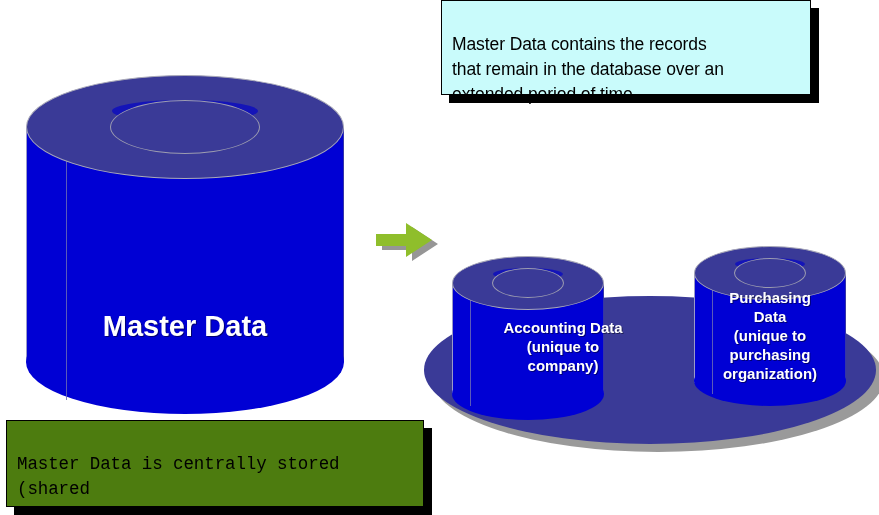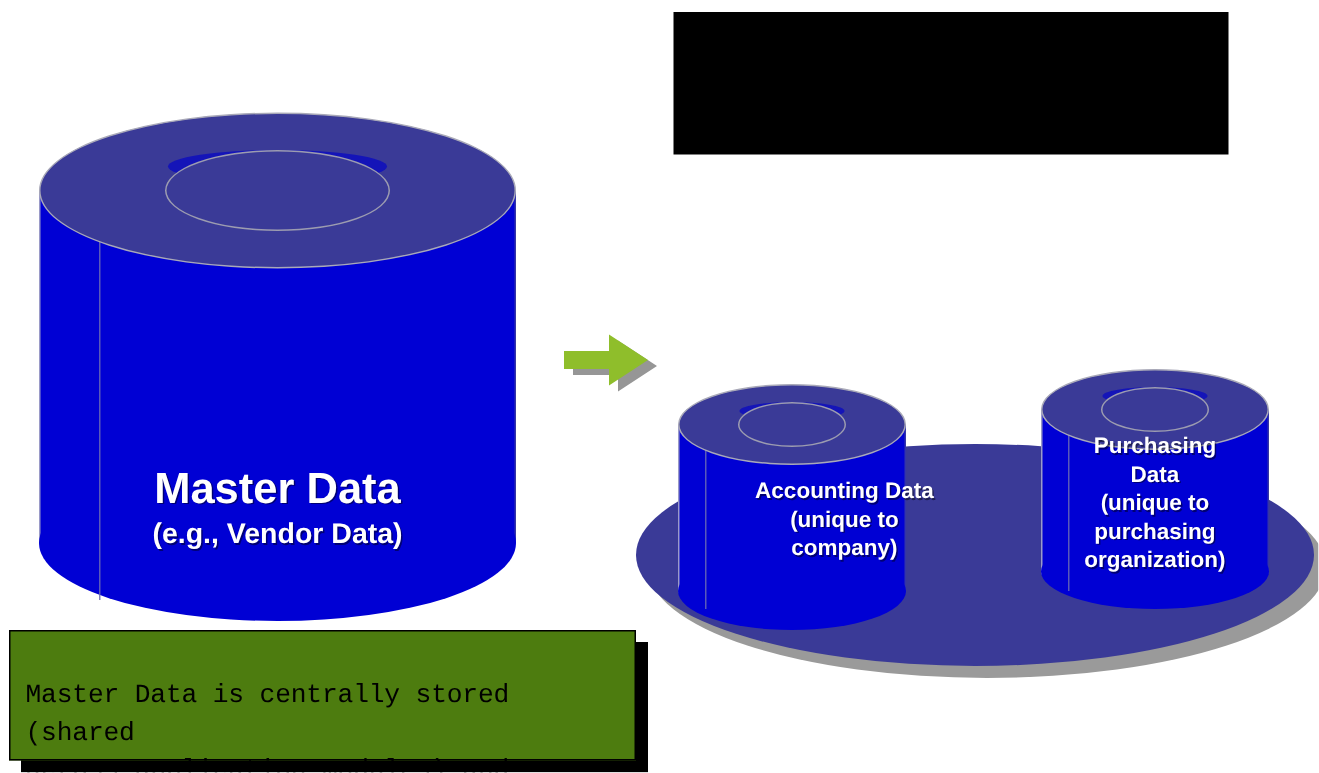--- a/index.html
+++ b/index.html
@@ -165,21 +165,20 @@
 
   <div class="cyl" id="cyl-master">
     <div class="body"></div>
     <div class="bottom-cap"></div>
     <div class="seam"></div>
     <div class="top-outer"></div>
     <div class="hole-shade"></div>
     <div class="top-inner"></div>
     <div class="label">
       <span>Master Data</span>
-      <span class="sub">(e.g., Vendor Data)</span>
     </div>
   </div>
 
   <div id="arrow-wrap">
     <svg width="72" height="52" viewBox="0 0 72 52">
       <path d="M8 22 L38 22 L38 11 L64 28 L38 45 L38 34 L8 34 Z" fill="#969696" transform="translate(6,4)"></path>
       <path d="M8 22 L38 22 L38 11 L64 28 L38 45 L38 34 L8 34 Z" fill="#8fbe2b"></path>
     </svg>
   </div>
 
@@ -207,20 +206,25 @@
     <div class="hole-shade"></div>
     <div class="top-inner"></div>
     <div class="label">Purchasing
 Data
 (unique to
 purchasing
 organization)</div>
   </div>
 
   <div class="note-shadow" style="left:449px; top:8px; width:370px; height:95px;"></div>
+  <div class="note" id="note-top" style="left:441px; top:0px; width:370px; height:95px;">
+    <span>Master Data contains the records
+that remain in the database over an
+extended period of time.</span>
+  </div>
 
   <div class="note-shadow" style="left:14px; top:428px; width:418px; height:87px;"></div>
   <div class="note" id="note-bottom" style="left:6px; top:420px; width:418px; height:87px;">
     <span>Master Data is centrally stored (shared
 across application modules) and
 processed to eliminate data redundancy.</span>
   </div>
 
 </div>
 

